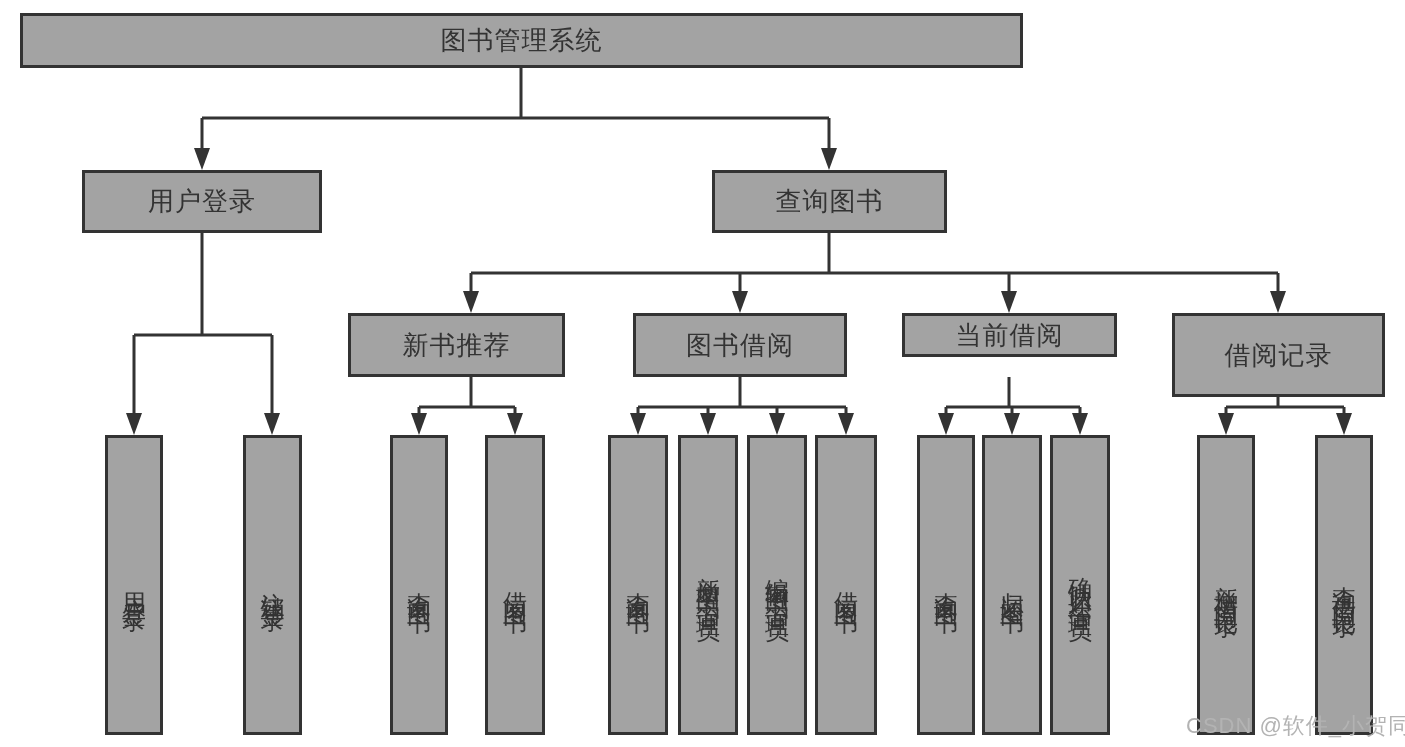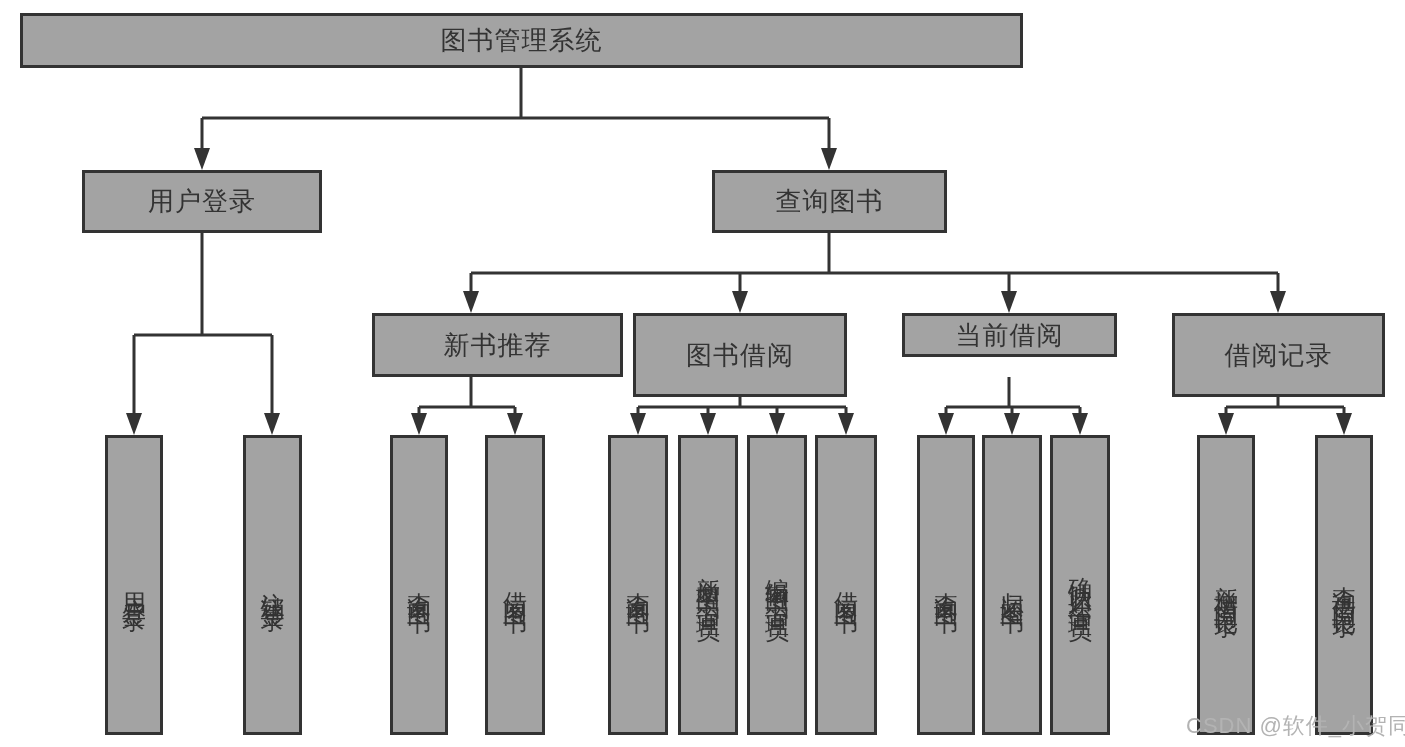--- a/index.html
+++ b/index.html
@@ -91,24 +91,24 @@
     <span>图书管理系统</span>
   </div>
 
   <div class="node h" style="left:82px; top:170px; width:240px; height:63px;">
     <span>用户登录</span>
   </div>
   <div class="node h" style="left:712px; top:170px; width:235px; height:63px;">
     <span>查询图书</span>
   </div>
 
-  <div class="node h" style="left:372px; top:313px; width:251px; height:64px;">
+  <div class="node h" style="left:348px; top:313px; width:217px; height:64px;">
     <span>新书推荐</span>
   </div>
-  <div class="node h" style="left:633px; top:313px; width:214px; height:84px;">
+  <div class="node h" style="left:633px; top:313px; width:214px; height:64px;">
     <span>图书借阅</span>
   </div>
   <div class="node h" style="left:902px; top:313px; width:215px; height:44px;">
     <span>当前借阅</span>
   </div>
   <div class="node h" style="left:1172px; top:313px; width:213px; height:84px;">
     <span>借阅记录</span>
   </div>
 
   <div class="node leaf" style="left:105px; top:435px; width:58px; height:300px;">

